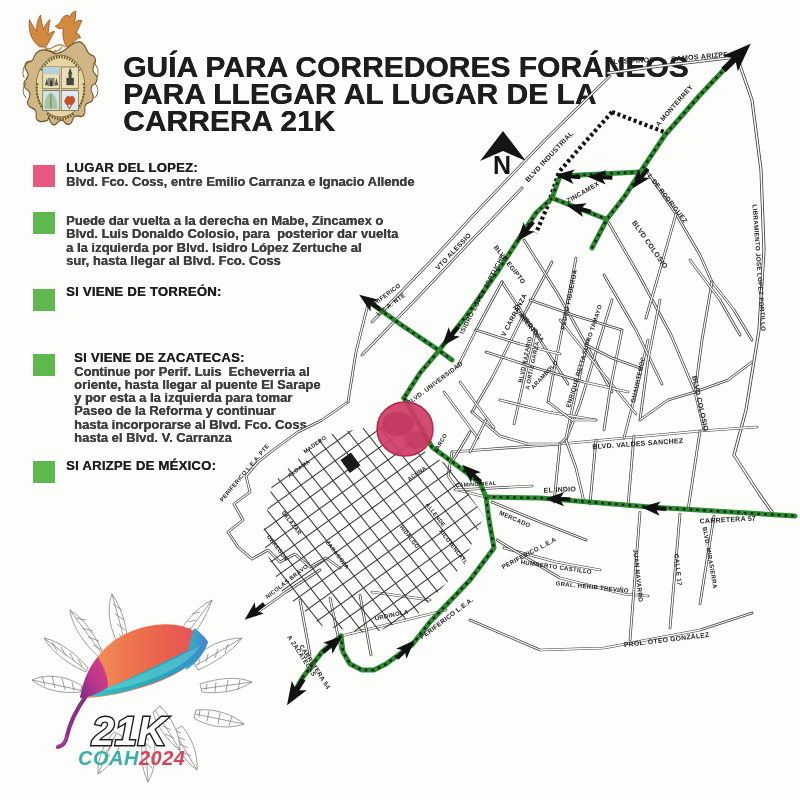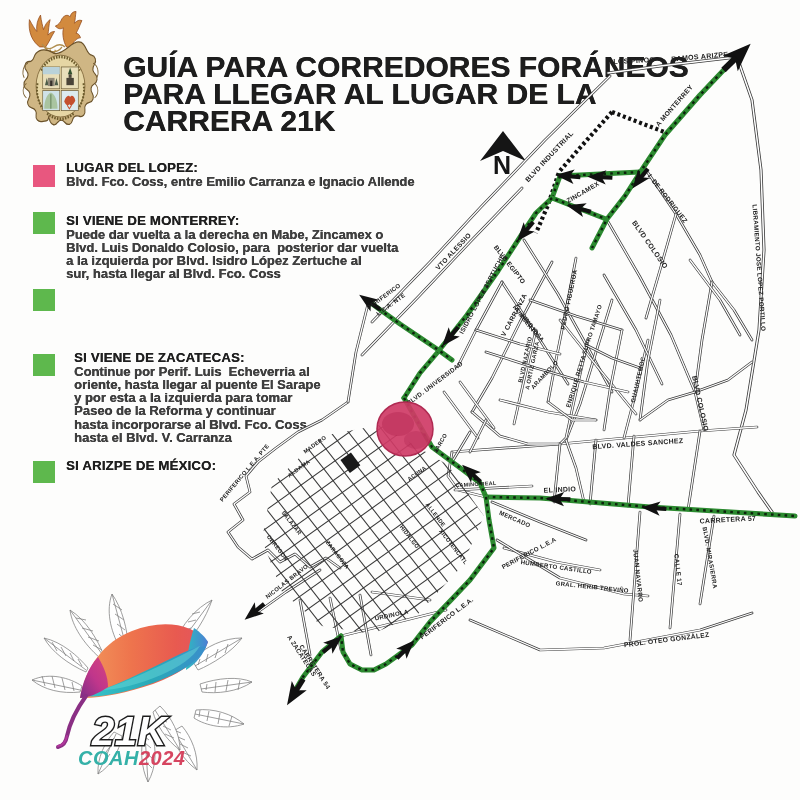--- a/index.html
+++ b/index.html
@@ -19,27 +19,27 @@
 <div class="sq" style="left:33px;top:165px;background:#e8577f;"></div>
 
 <div class="abs" style="left:66px;top:161px;">
     <div class="lgt">LUGAR DEL LOPEZ:</div>
     <div class="lgb">Blvd. Fco. Coss, entre Emilio Carranza e Ignacio Allende</div>
   </div>
 
 <div class="sq" style="left:33px;top:212px;background:#5eb84d;"></div>
 
 <div class="abs" style="left:66px;top:214px;">
-    <div class="lgt">SI VIENE DE MONTERREY:</div>
     <div class="lgb">Puede dar vuelta a la derecha en Mabe, Zincamex o<br>Blvd. Luis Donaldo Colosio, para&nbsp; posterior dar vuelta<br>a la izquierda por Blvd. Isidro López Zertuche al<br>sur, hasta llegar al Blvd. Fco. Coss</div>
   </div>
 
 <div class="sq" style="left:33px;top:289px;background:#5eb84d;"></div>
 
 <div class="abs" style="left:66px;top:285px;">
+    <div class="lgt">SI VIENE DE TORREÓN:</div>
   </div>
 
 <div class="sq" style="left:33px;top:354px;background:#5eb84d;"></div>
 
 <div class="abs" style="left:74px;top:351px;">
     <div class="lgt">SI VIENE DE ZACATECAS:</div>
     <div class="lgb">Continue por Perif. Luis&nbsp; Echeverria al<br>oriente, hasta llegar al puente El Sarape<br>y por esta a la izquierda para tomar<br>Paseo de la Reforma y continuar<br>hasta incorporarse al Blvd. Fco. Coss<br>hasta el Blvd. V. Carranza</div>
   </div>
 
 <div class="sq" style="left:33px;top:461px;background:#5eb84d;"></div>

